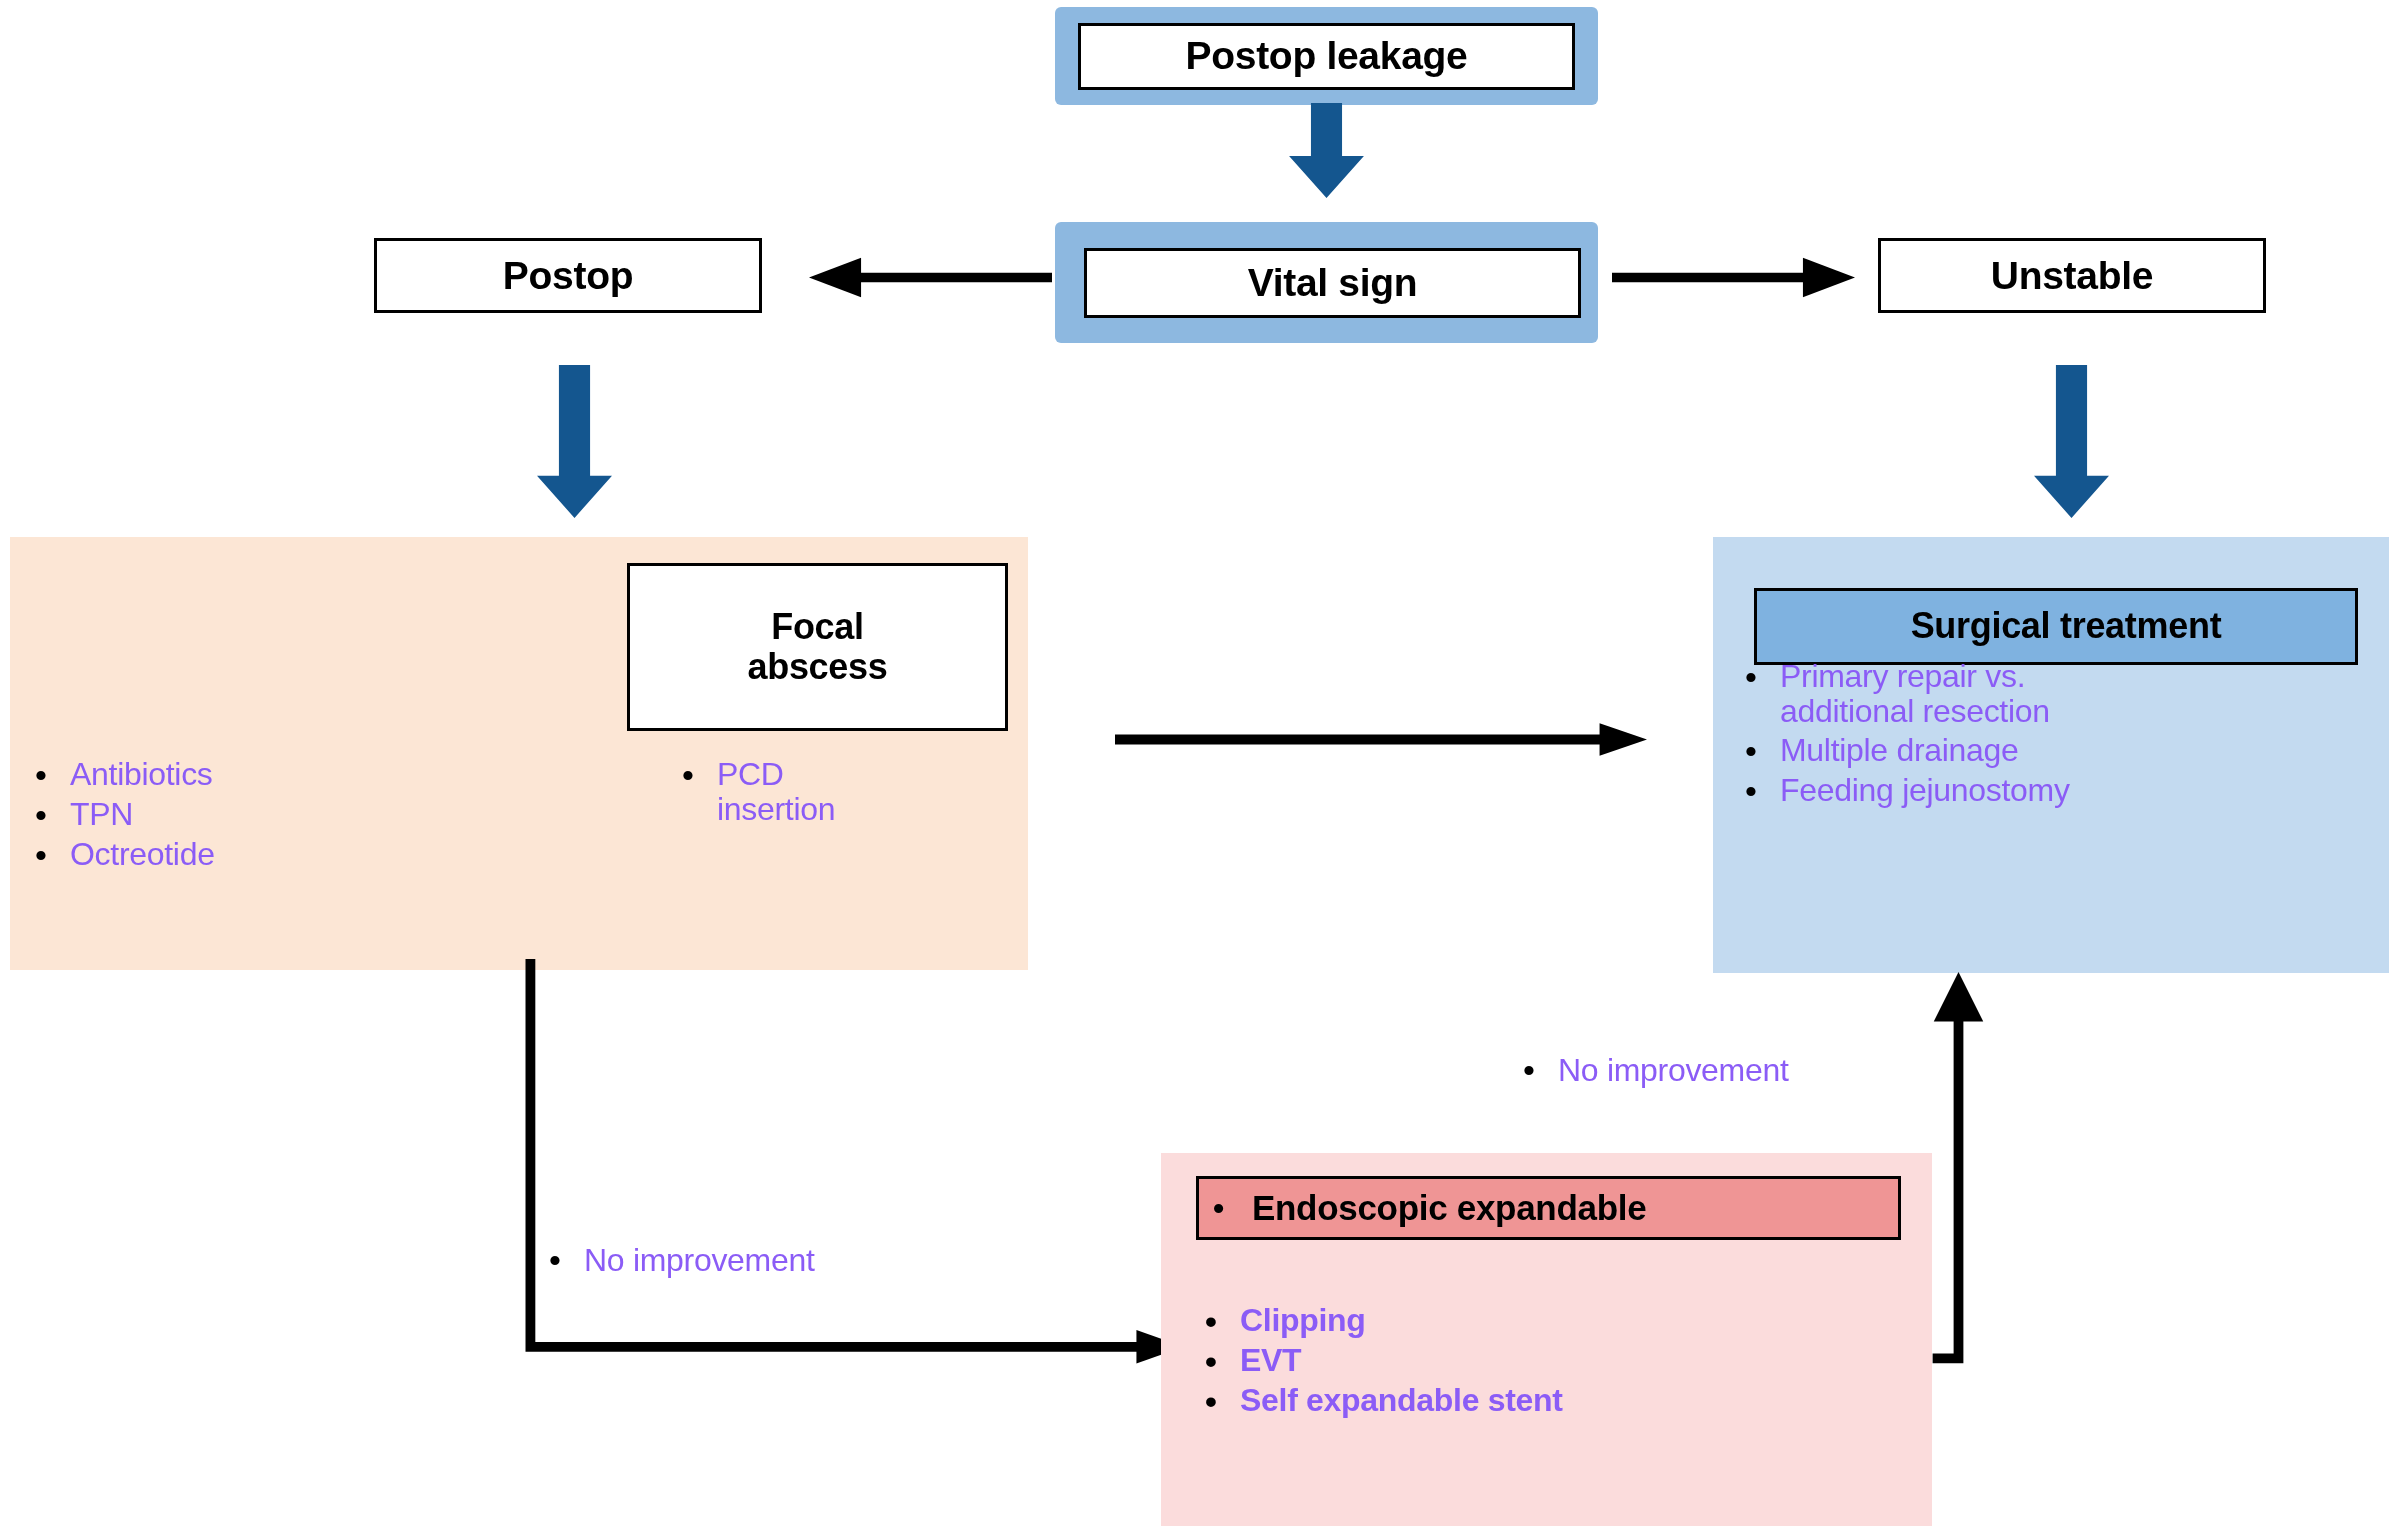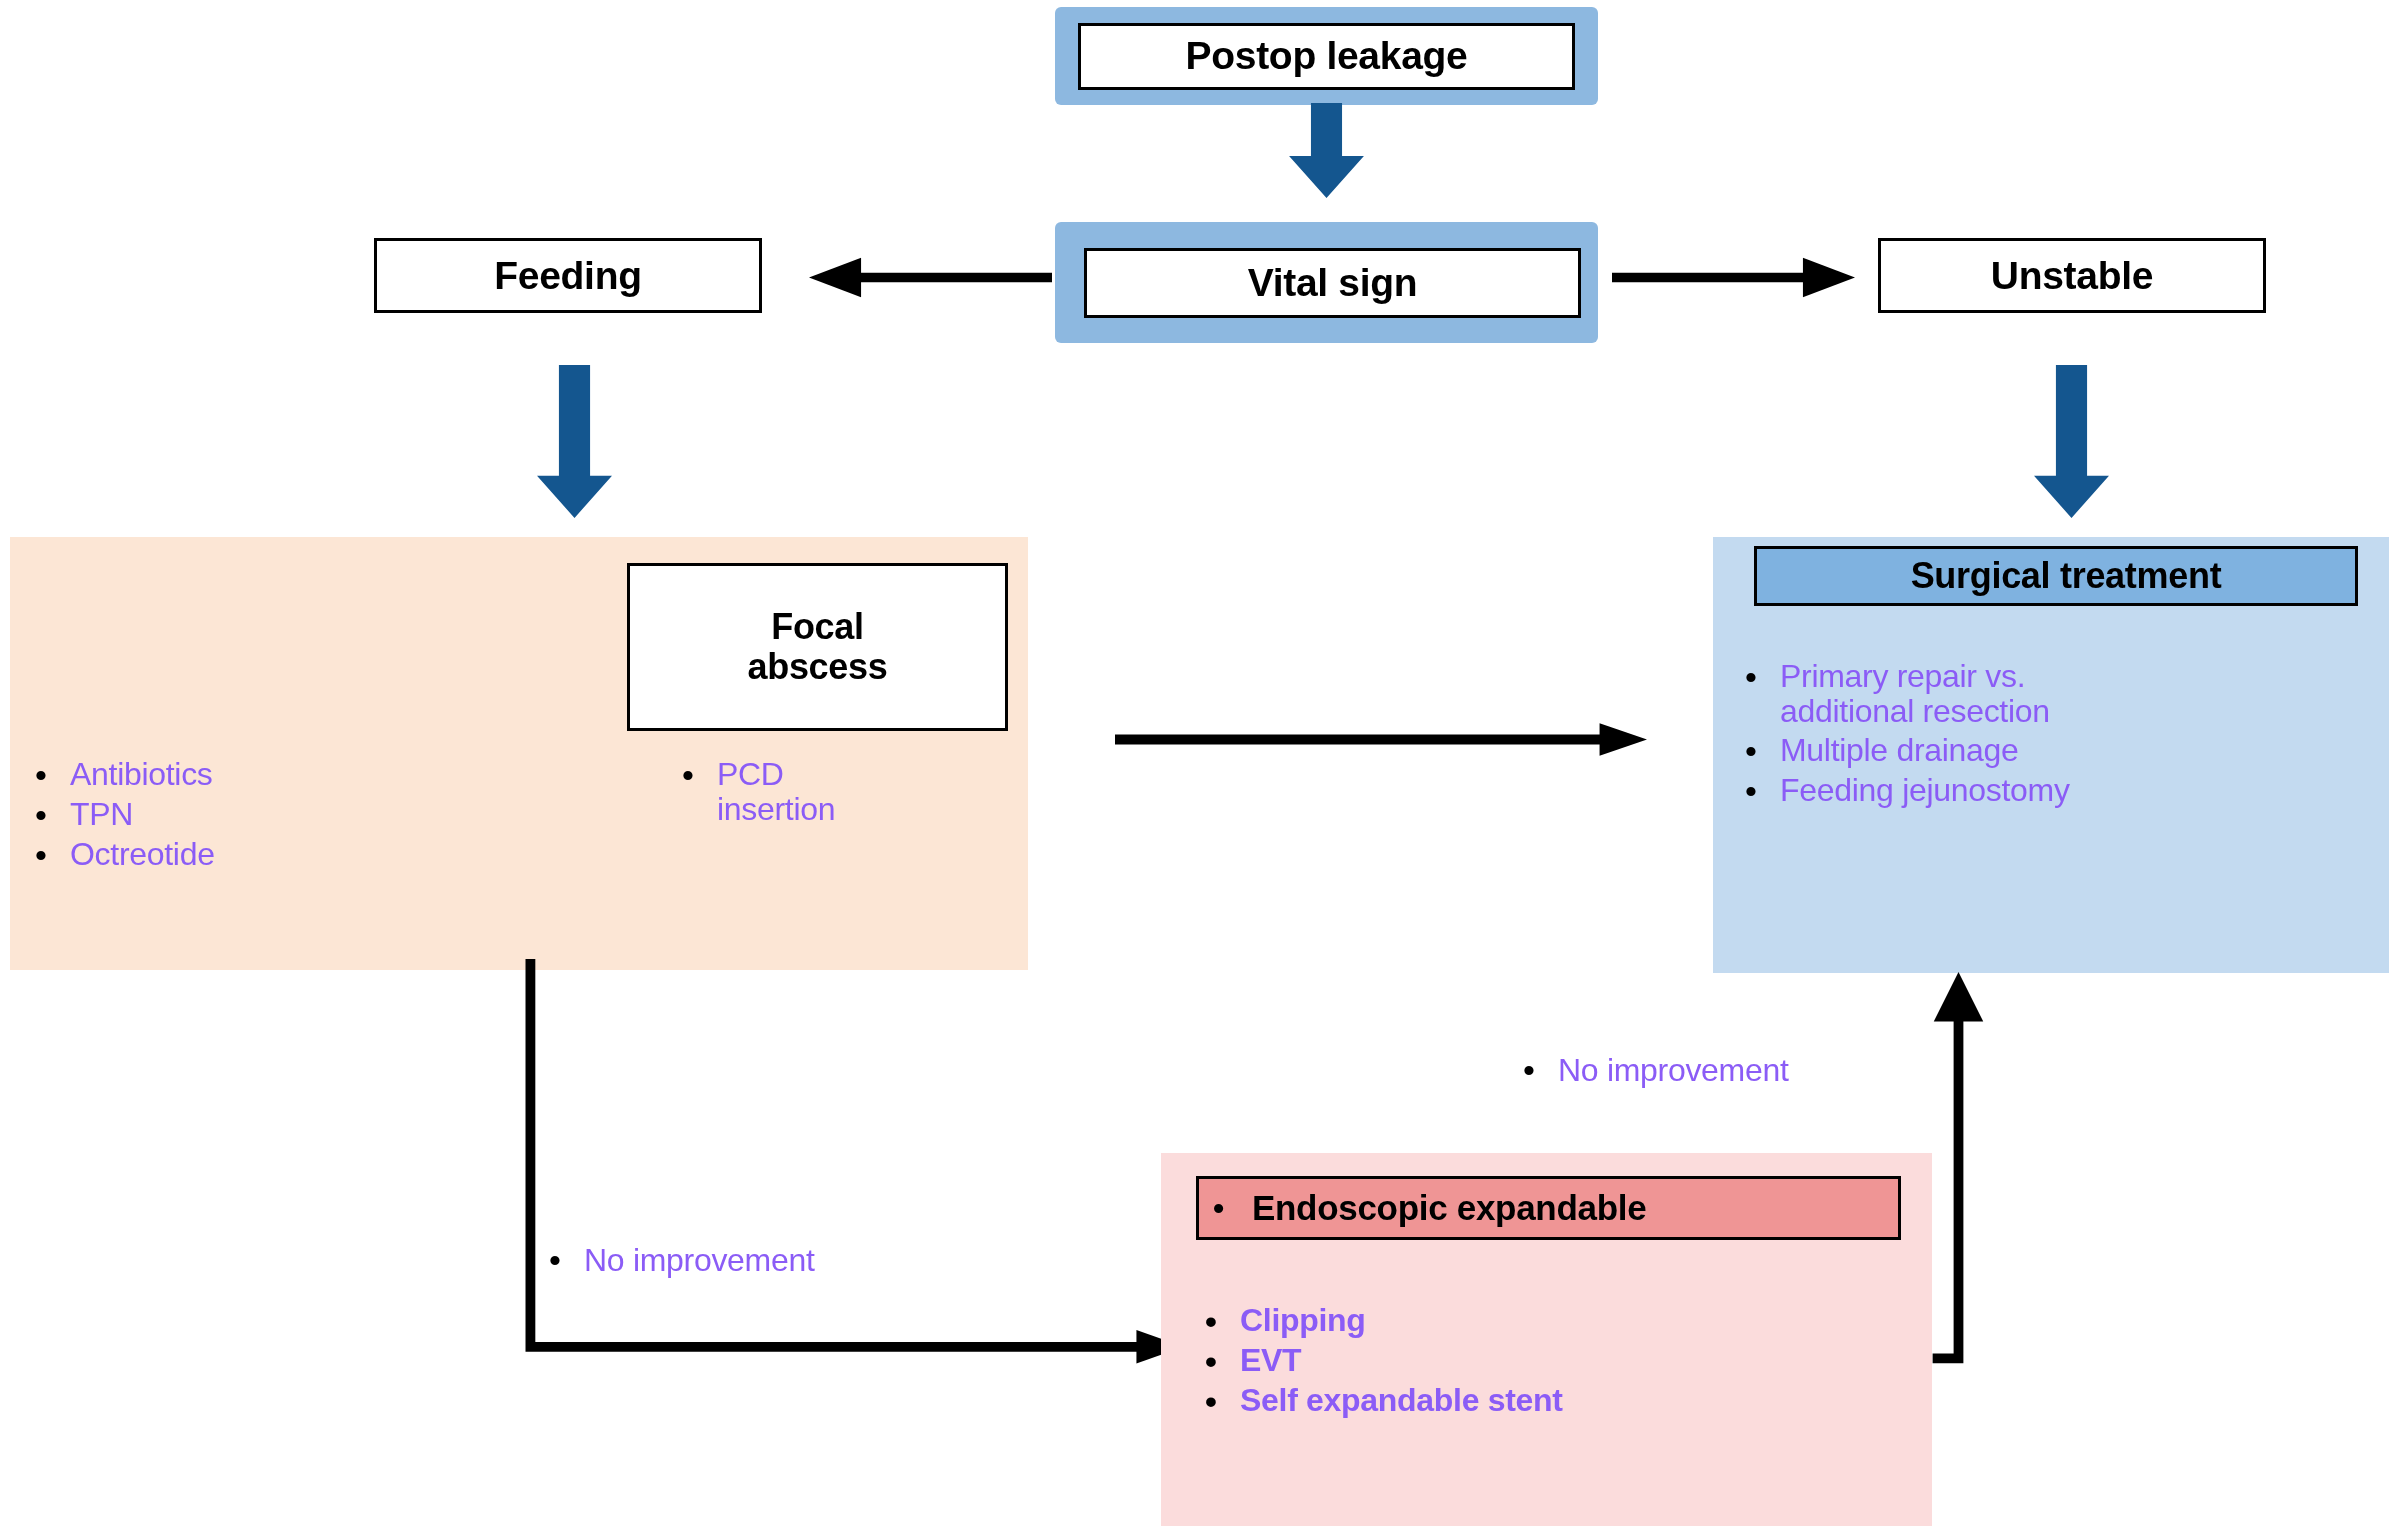--- a/index.html
+++ b/index.html
@@ -132,21 +132,21 @@
     </svg>
   </div>
 
   <div class="abs blue-frame" style="left:1055px; top:222px; width:543px; height:121px;padding-left:12px;">
     <div class="inner-white-box" style="width:497px; height:70px;">
       <span class="node-label t-68">Vital sign</span>
     </div>
   </div>
 
   <div class="abs white-box" style="left:374px; top:238px; width:388px; height:75px;">
-    <span class="node-label t-68">Feeding</span>
+    <span class="node-label t-68">Postop</span>
   </div>
 
   <div class="abs white-box" style="left:1878px; top:238px; width:388px; height:75px;">
     <span class="node-label t-68">Unstable</span>
   </div>
 
   <div class="conn" style="left:809px; top:260px; width:243px; height:35px;">
     <svg width="243" height="35" viewBox="0 0 420 60">
       <line x1="420" y1="30" x2="82" y2="30" stroke="#000" stroke-width="16"></line>
       <polygon points="0,30 90,-4 90,64" fill="#000"></polygon>
@@ -206,21 +206,21 @@
 
   <div class="conn" style="left:1115px; top:722px; width:532px; height:35px;">
     <svg width="532" height="35" viewBox="0 0 920 60">
       <line x1="0" y1="30" x2="845" y2="30" stroke="#000" stroke-width="17"></line>
       <polygon points="920,30 838,2 838,58" fill="#000"></polygon>
     </svg>
   </div>
 
   <div class="abs panel-blue" style="left:1713px; top:537px; width:676px; height:436px;"></div>
 
-  <div class="abs hdr-blue" style="left:1754px; top:546px; width:604px; height:60px;padding-left:20px;">
+  <div class="abs hdr-blue" style="left:1754px; top:588px; width:604px; height:77px;padding-left:20px;">
     <span class="node-label t-62">Surgical treatment</span>
   </div>
 
   <div class="bullets" style="left:1745px; top:659px; width:636px;">
     <div class="bullet-row">
       <span class="bullet-dot">•</span>
       <span class="bullet-text">Primary repair vs.
 additional resection</span>
     </div>
     <div class="bullet-row">

